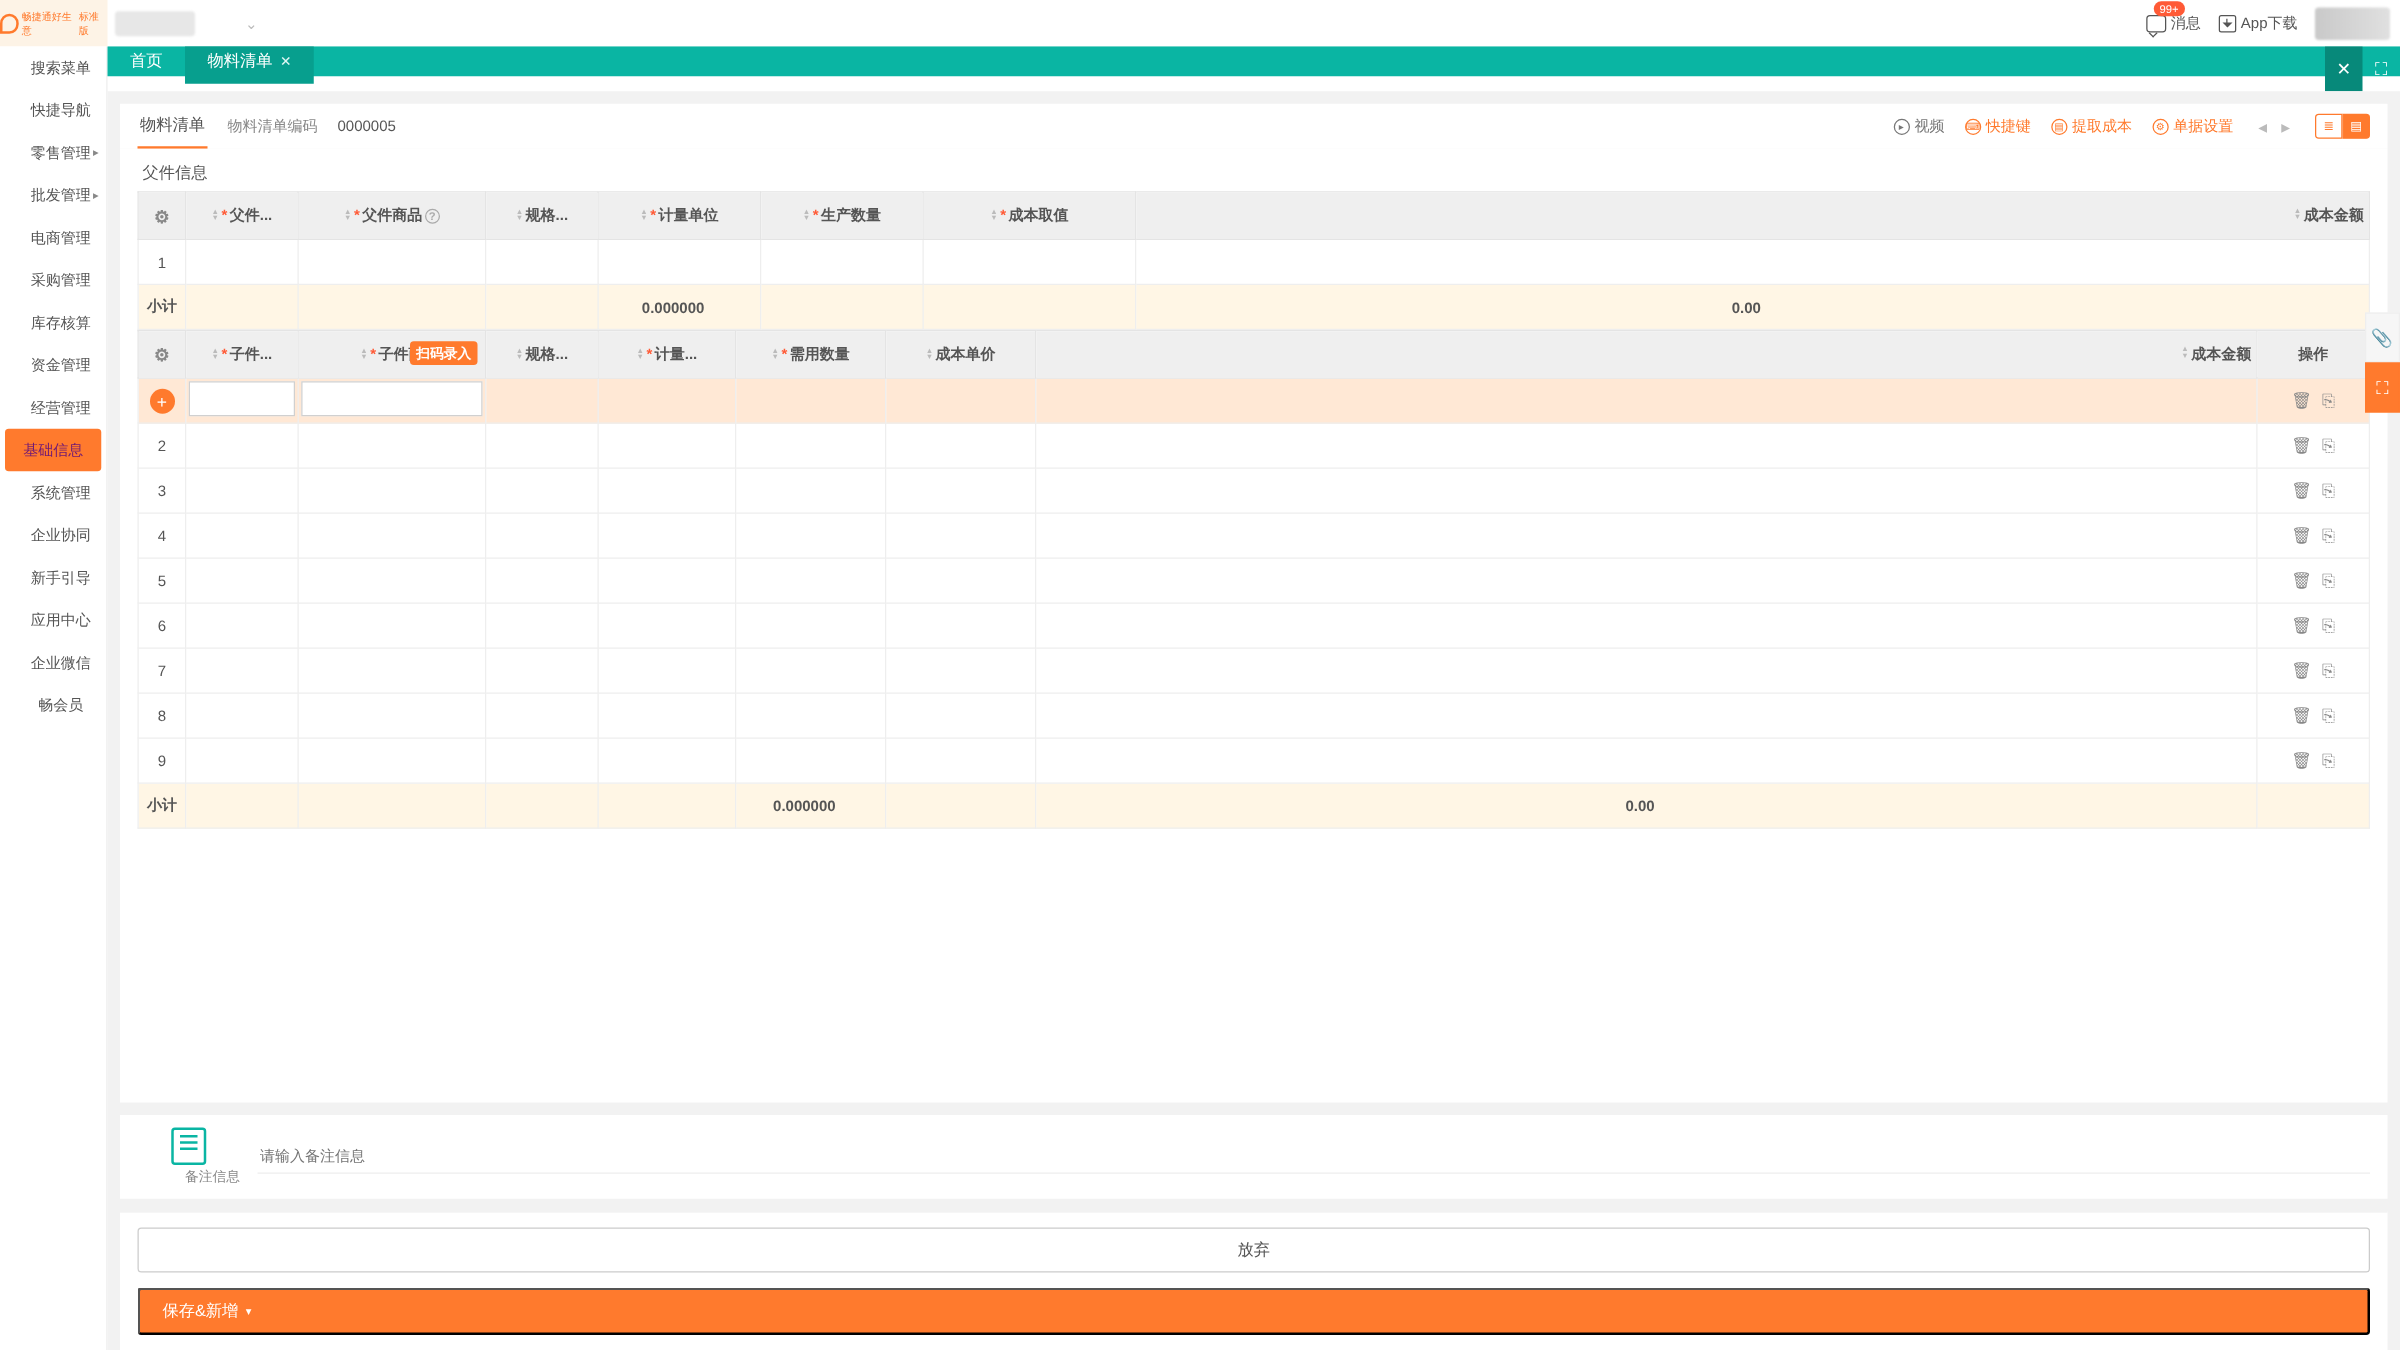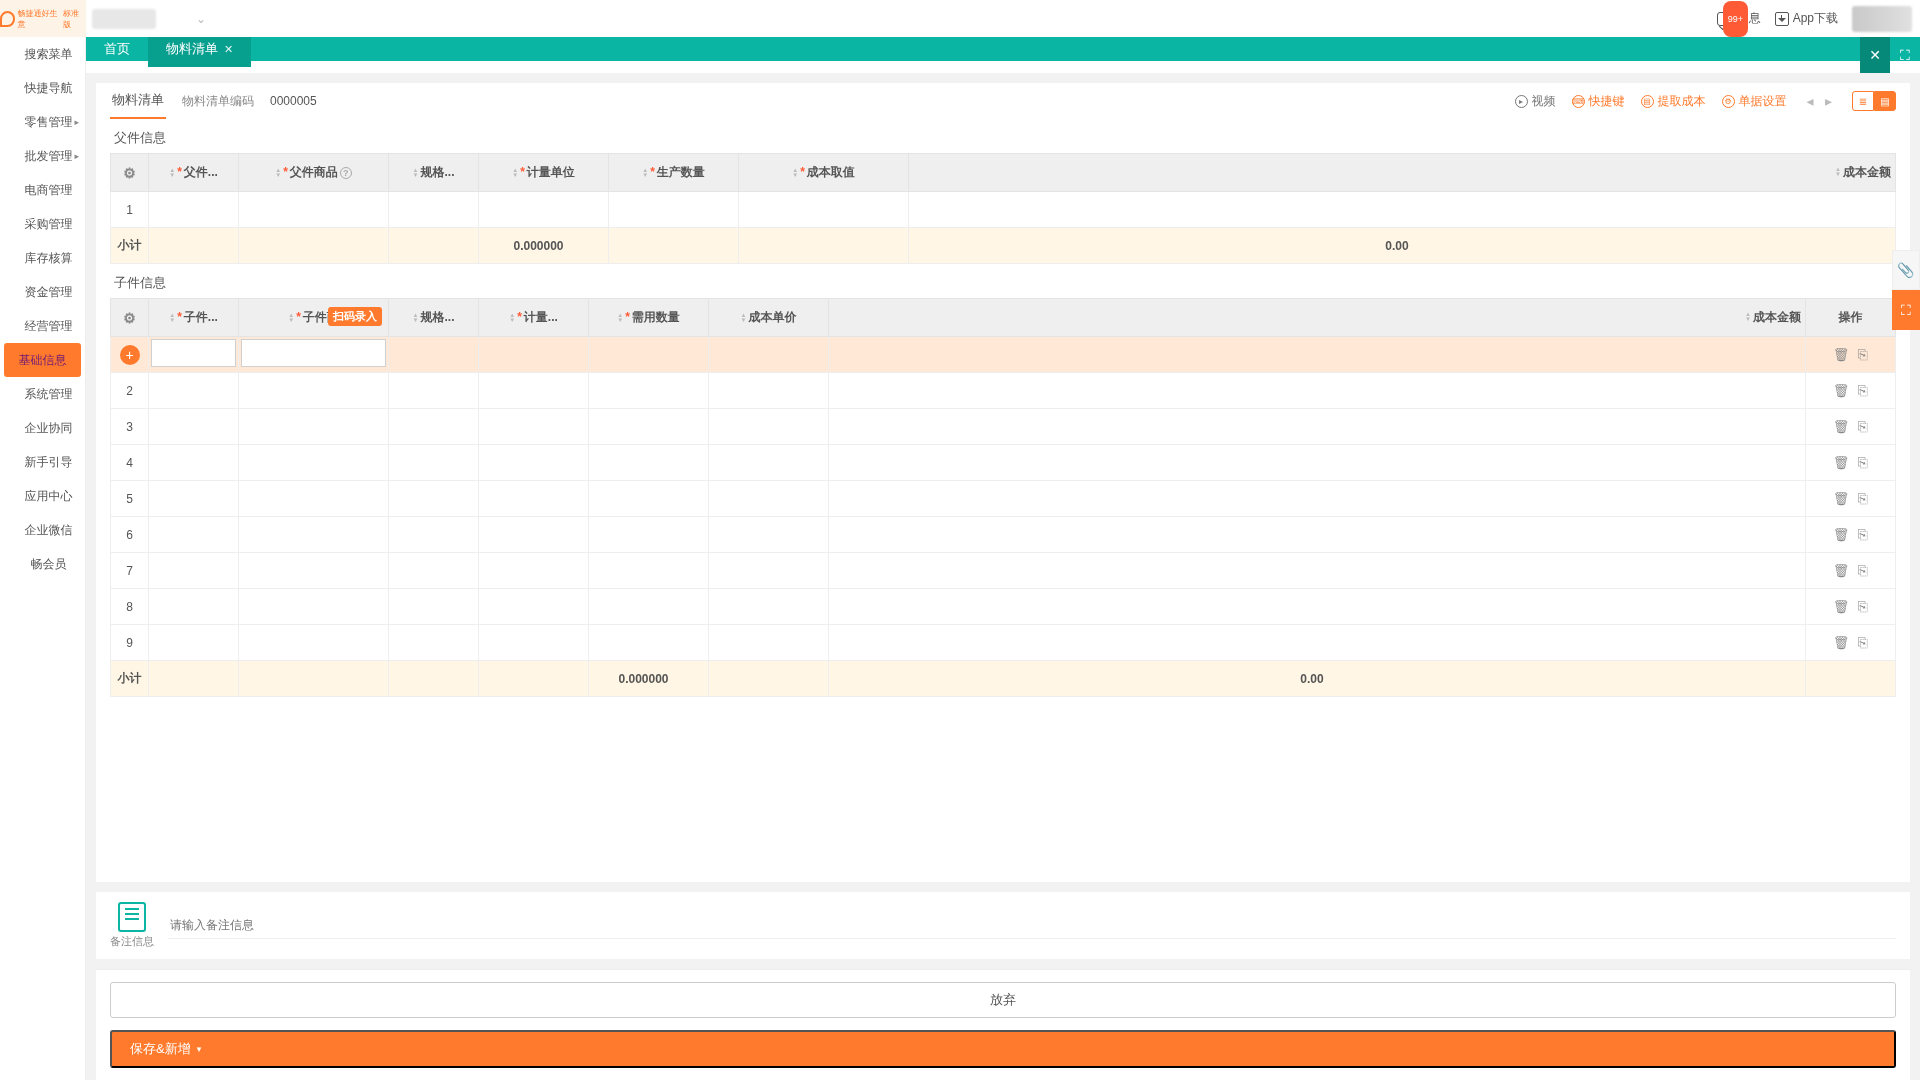--- a/index.html
+++ b/index.html
@@ -11,21 +11,21 @@
 .logo-block .logo-graphic { width:16px; height:16px; border:2px solid #ff7a2d; border-radius:50% 50% 50% 0; position:relative; }
 .logo-block .logo-text1 { font-size: 8px; }
 .logo-block .logo-text2 { font-size: 8px; }
 .top-left-gray { position:absolute; left:86px; top:0; width:120px; height:37px; display:flex; align-items:center; }
 .top-left-gray .g1 { width:70px;height:20px;background:#e7e7e7;border-radius:3px;margin-left:6px; filter:blur(1px); }
 .top-chevron { color:#bbb; font-size:12px; margin-left:40px;}
 .topstrip .right { position:absolute; right:8px; top:0; height:37px; display:flex; align-items:center; gap:14px; font-size:12px; color:#555; }
 .msg-wrap { display:flex; align-items:center; gap:4px; position:relative; cursor:pointer;}
 .msg-icon-box { width:16px;height:14px;border:1.5px solid #555;border-radius:3px;position:relative;}
 .msg-icon-box::after{content:"";position:absolute;bottom:-4px;left:2px;width:4px;height:4px;border-left:1.5px solid #555;border-bottom:1.5px solid #555;transform:rotate(-45deg);}
-.msg-badge { position:absolute; top:-9px; left:6px; background:#ff5a36; color:#fff; font-size:9px; border-radius:8px; padding:12px 5px; line-height:12px;}
+.msg-badge { position:absolute; top:-9px; left:6px; background:#ff5a36; color:#fff; font-size:9px; border-radius:8px; padding:0 5px; line-height:12px;}
 .app-dl { display:flex; align-items:center; gap:4px; cursor:pointer;}
 .download-icon { width:14px;height:14px;border:1.5px solid #555;border-radius:2px;position:relative;}
 .download-icon::before{content:"";position:absolute;left:5px;top:2px;width:0;height:6px;border-left:1.5px solid #555;}
 .download-icon::after{content:"";position:absolute;left:2px;top:5px;width:0;height:0;border-left:4px solid transparent;border-right:4px solid transparent;border-top:4px solid #555;}
 .avatar { width:60px;height:26px;background:linear-gradient(90deg,#c9c9c9,#e0e0e0);border-radius:3px; filter:blur(1px);}
 
 
 .sidebar { position:absolute; left:0; top:37px; bottom:0; width:86px; background:#fff; border-right:1px solid #eee; }
 .sidebar-item { height:34px; display:flex; align-items:center; justify-content:center; font-size:12px; color:#555; cursor:pointer; position:relative;margin-left:12px;}
 .sidebar-item.active { background:#ff7a2d; color:#701a75; border-radius:3px; margin:0 4px; }
@@ -81,21 +81,21 @@
 
 
 .floatbar { position:absolute; right:0; top:250px; width:28px; display:flex;flex-direction:column;}
 .floatbar .fitem { height:40px;display:flex;align-items:center;justify-content:center;font-size:14px;color:#aaa;background:#f6f6f6;border:1px solid #eee;cursor:pointer;}
 .floatbar .fitem.active{background:#ff7a2d;color:#fff;border-color:#ff7a2d;}
 
 
 .remark-row { background:#fff; margin-top:10px; padding:10px 14px; display:flex; align-items:center; gap:14px; }
 .remark-icon { width:28px;height:30px;border:2px solid #0ab5a3;border-radius:3px;display:flex;flex-direction:column;gap:3px;padding:4px 5px;}
 .remark-icon i{display:block;height:2px;background:#0ab5a3;}
-.remark-label { font-size:11px;color:#888;}
+.remark-label { font-size:11px;color:#888;margin-left:38px;}
 .remark-input { flex:1;border:none;border-bottom:1px solid #eee;font-size:12px;padding:6px 2px;color:#999;}
 
 
 .footer { background:#fff; margin-top:10px; padding:12px 14px; display:flex; justify-content:flex-end; gap:12px; border-top:1px solid #eee;flex-direction:column;}
 .btn-out { border:1px solid #ccc;background:#fff;color:#555;font-size:13px;padding:8px 22px;border-radius:3px;cursor:pointer;}
 .btn-pri { background:#ff7a2d;color:#fff;font-size:13px;padding:8px 18px;border-radius:3px;cursor:pointer;display:flex;align-items:center;gap:6px;}
 .btn-pri .dd{font-size:9px;}
 
 
 .main-scroll{flex:1;overflow:auto;background:#fff;padding:0 14px 4px;}
@@ -244,21 +244,20 @@
               <td></td>
           <td class="td-right">0.000000</td>
           <td></td>
               <td></td>
           <td class="td-right">0.00</td>
         </tr>
       </tbody>
     </table>
     </div>
 
-    <div class="section-title">子件信息</div>
     <div class="table-wrap">
     <table class="tbl">
       <colgroup>
         <col style="width:38px">
             <col style="width:90px">
             <col style="width:150px">
             <col style="width:90px">
             <col style="width:110px">
             <col style="width:120px">
             <col style="width:120px">

